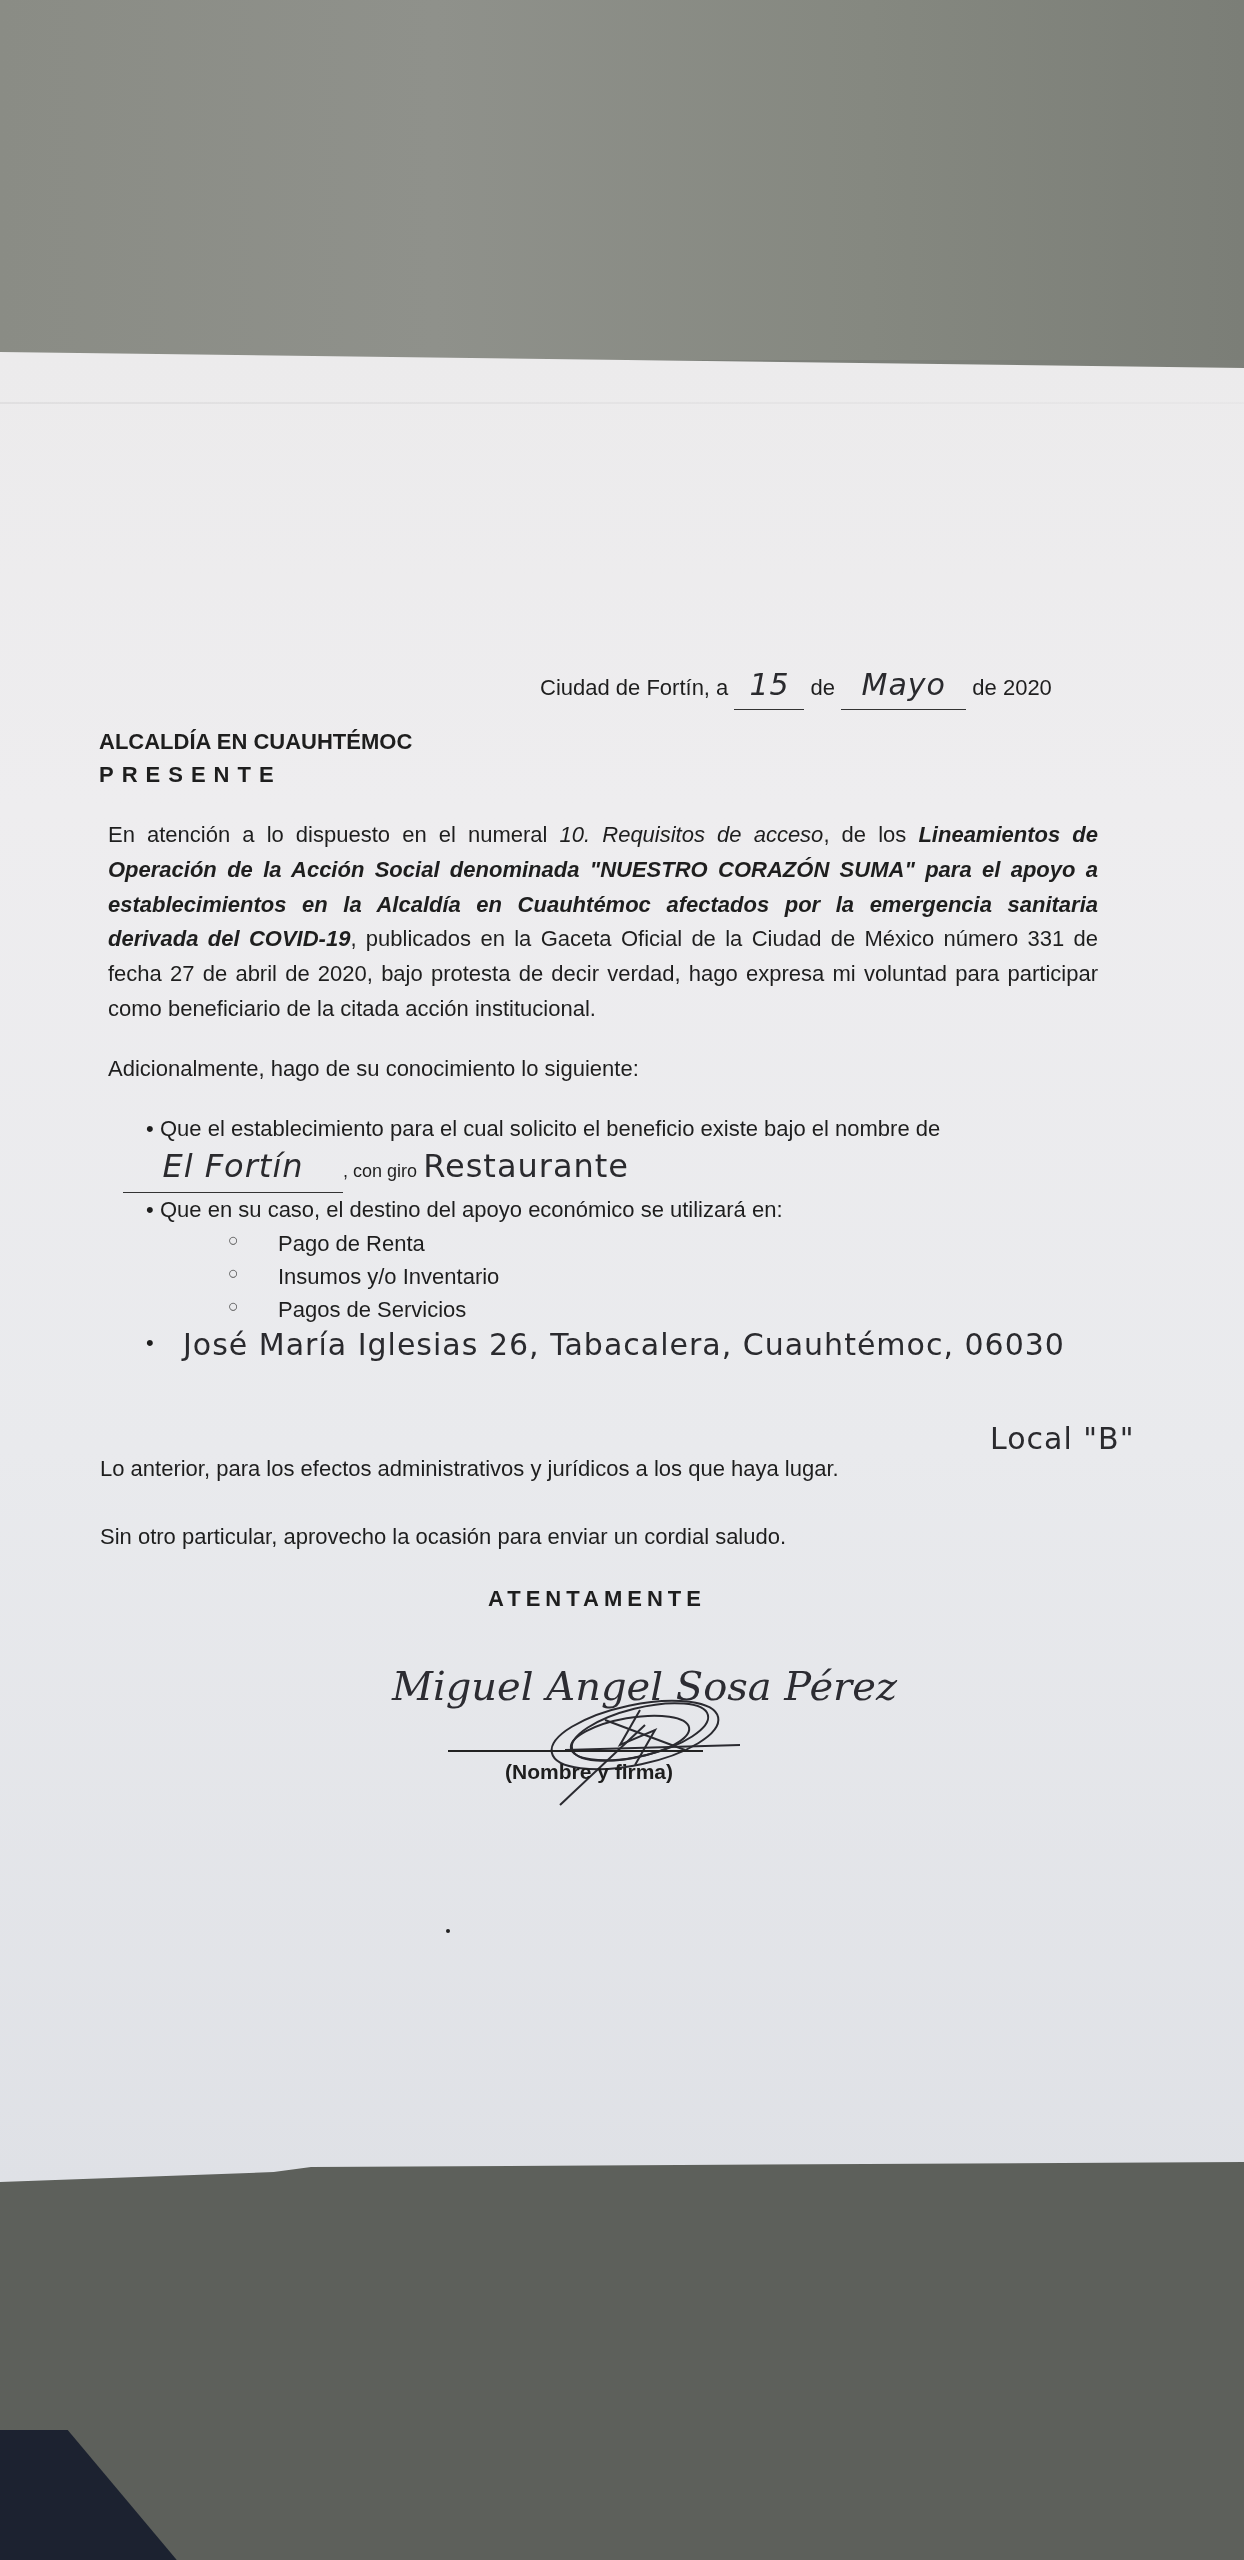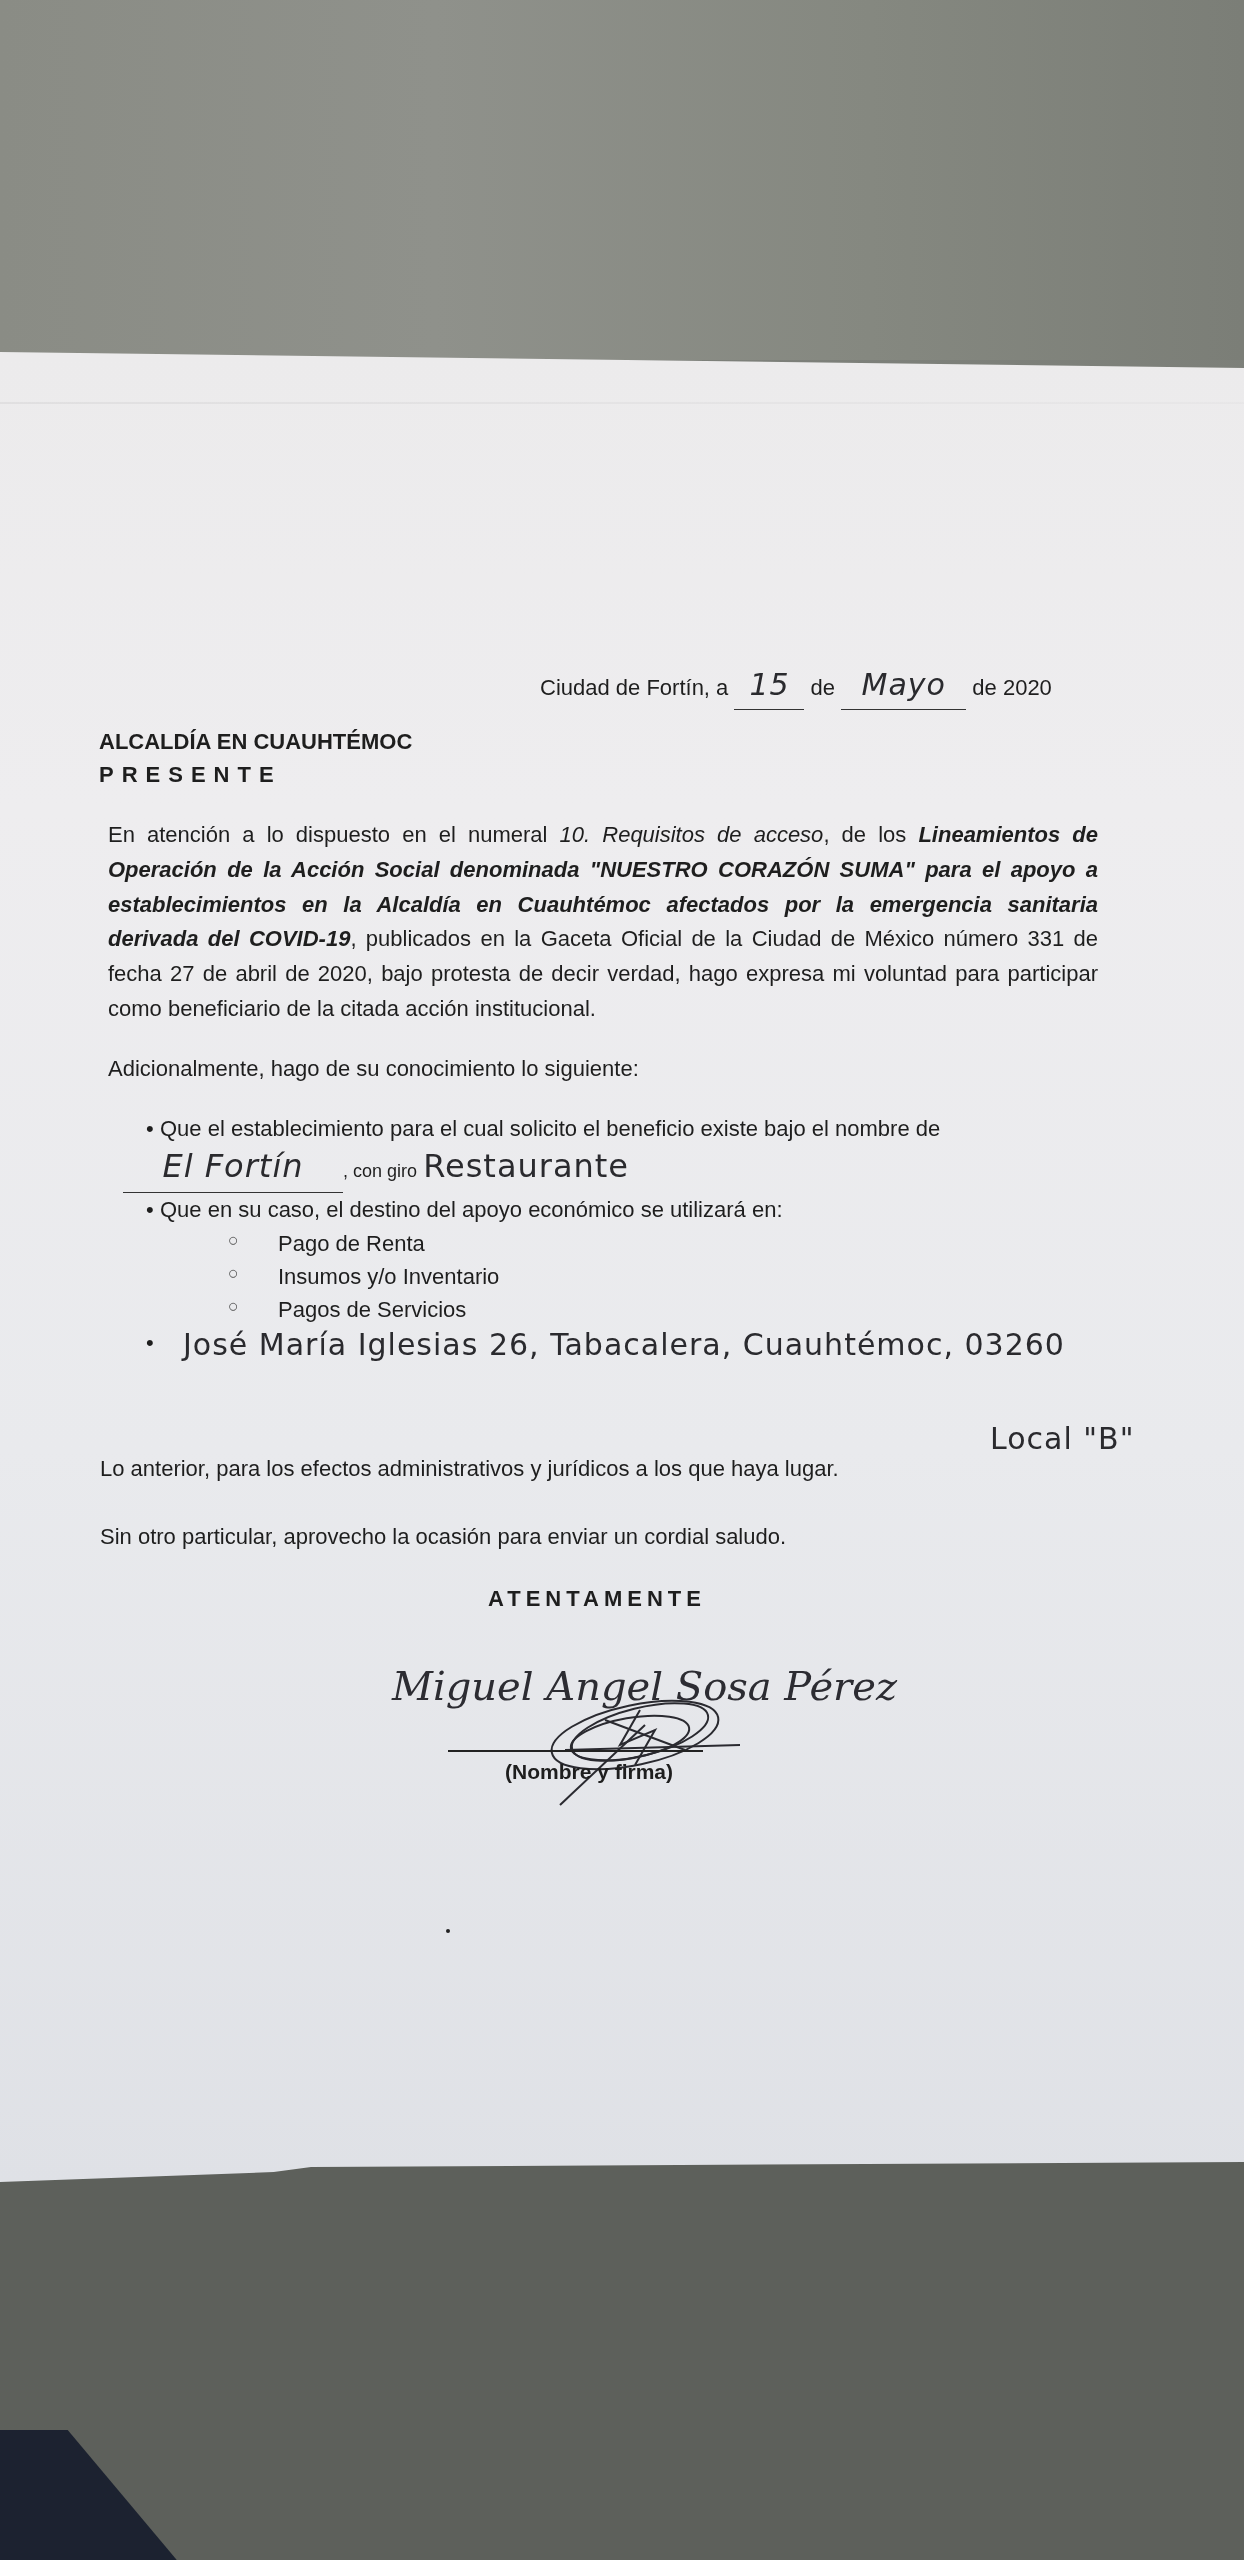--- a/index.html
+++ b/index.html
@@ -97,21 +97,21 @@
     <span class="dot">•</span>
     <span>Que en su caso, el destino del apoyo económico se utilizará en:</span>
   </div>
   <div class="sub"><span class="circ">○</span><span class="lbl">Pago de Renta</span></div>
   <div class="sub"><span class="circ">○</span><span class="lbl">Insumos y/o Inventario</span></div>
   <div class="sub"><span class="circ">○</span><span class="lbl">Pagos de Servicios</span></div>
   <div class="bullet-row" style="width:950px;">
     <span class="dot">•</span>
   </div>
   <div style="margin-left:75px;margin-top:-4px;">
-    <span class="hand hand-line" style="font-size:30px;">José María Iglesias 26, Tabacalera, Cuauhtémoc, 03260</span>
+    <span class="hand hand-line" style="font-size:30px;">José María Iglesias 26, Tabacalera, Cuauhtémoc, 06030</span>
   </div>
 </div>
 
 <div class="txt hand local">Local "B"</div>
 
 <div class="txt para3">Lo anterior, para los efectos administrativos y jurídicos a los que haya lugar.</div>
 <div class="txt para4">Sin otro particular, aprovecho la ocasión para enviar un cordial saludo.</div>
 <div class="txt atent">ATENTAMENTE</div>
 
 <div class="txt sig-name">Miguel Angel Sosa Pérez</div>

